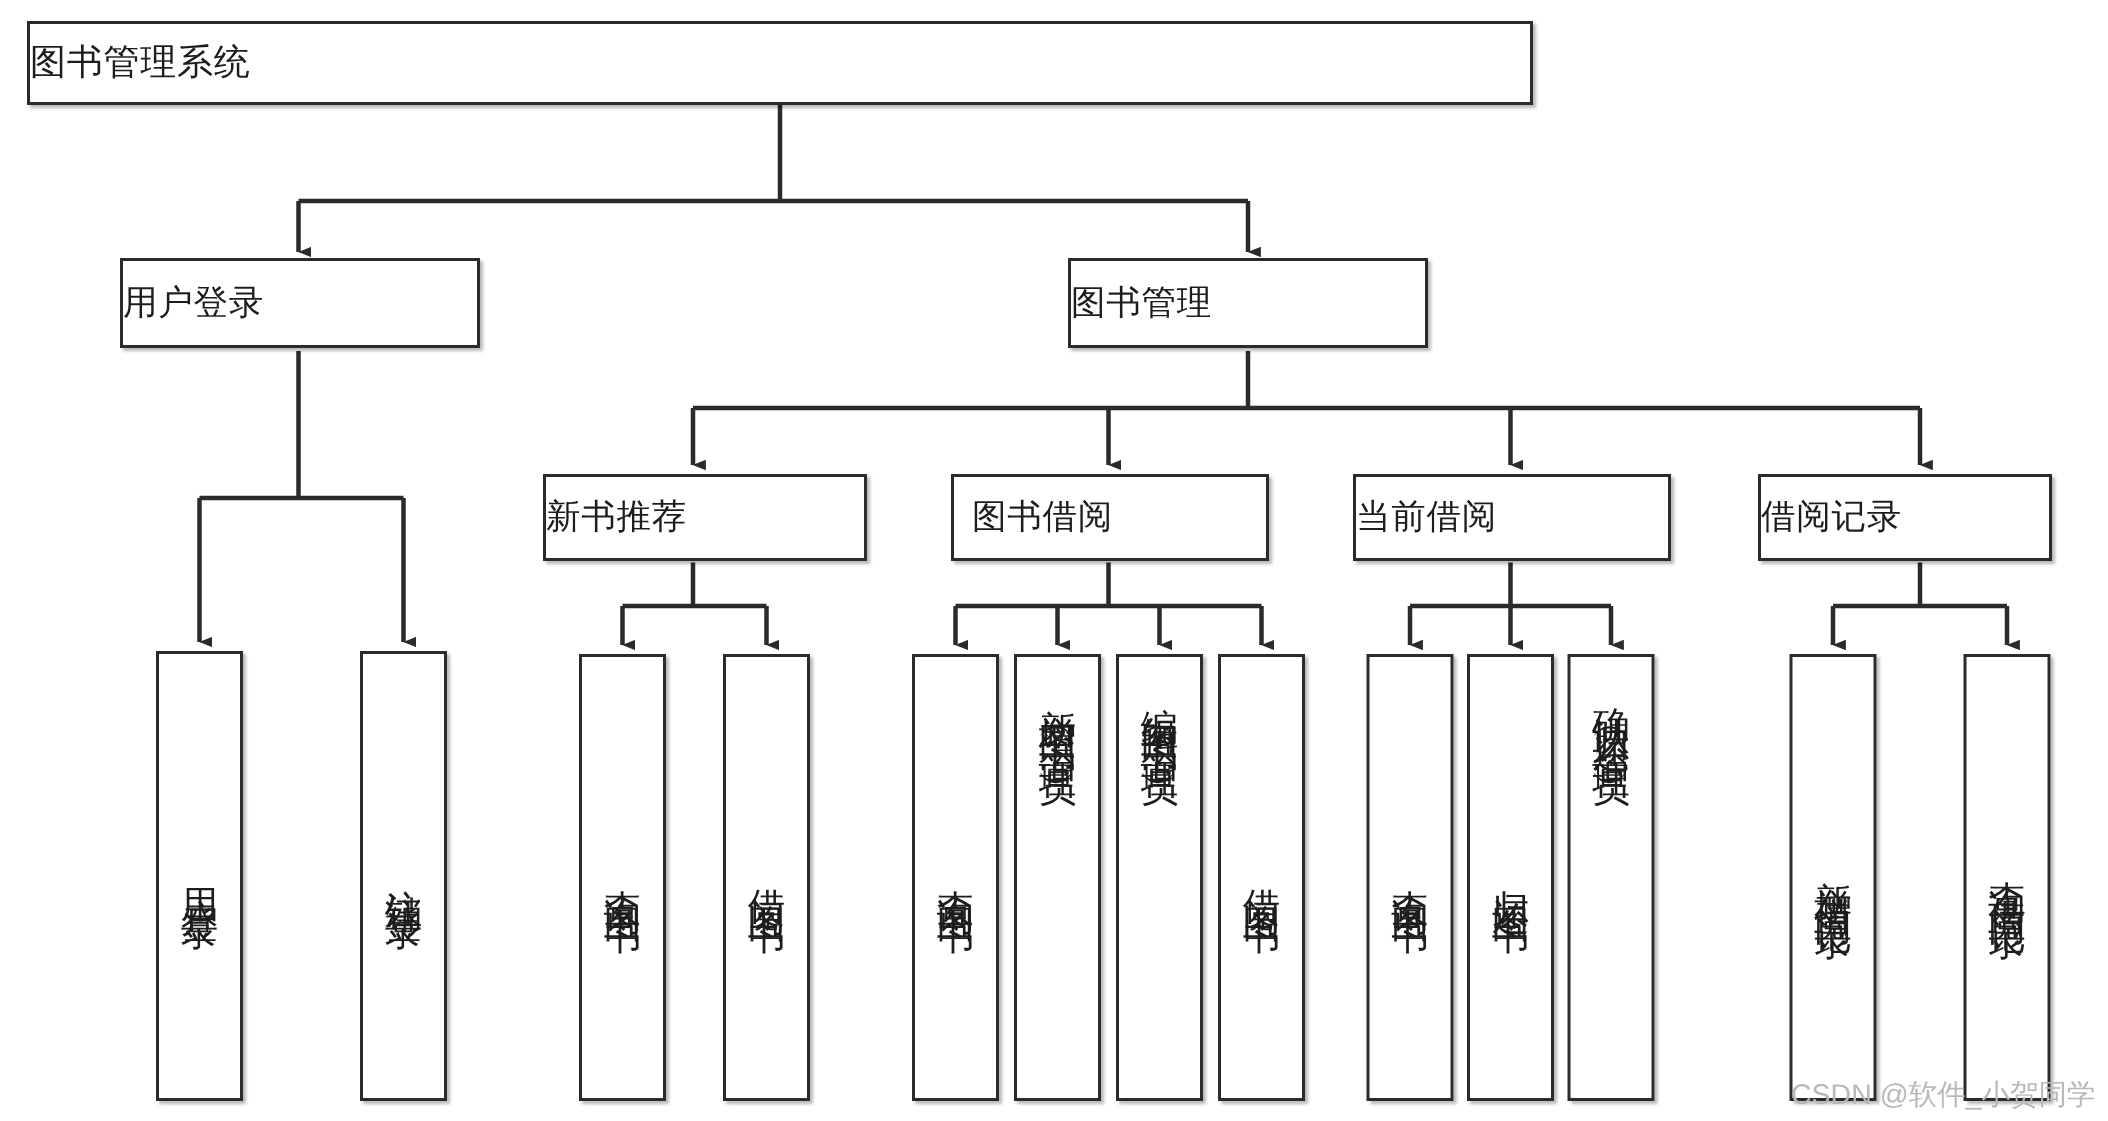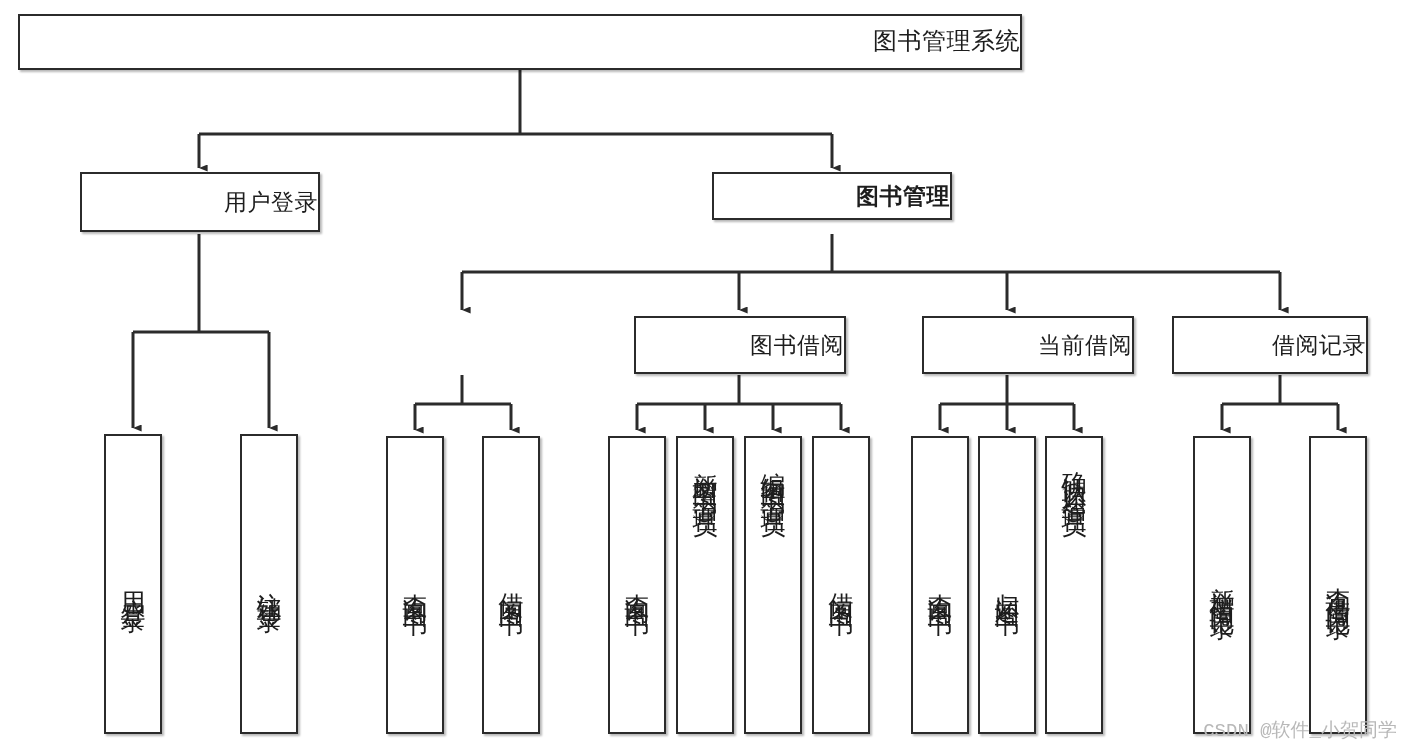--- a/index.html
+++ b/index.html
@@ -25,21 +25,21 @@
     height: 747px;
   }
   .node {
     position: absolute;
     box-sizing: border-box;
     background: #ffffff;
     border: 2px solid #2b2b2b;
     box-shadow: 2px 2px 2px rgba(0,0,0,0.28);
     display: flex;
     align-items: center;
-    justify-content: flex-end;
+    justify-content: flex-start;
     z-index: 3;
   }
   .node-label {
     color: #1d1d1d;
     letter-spacing: 0.5px;
     line-height: 1.15;
     white-space: nowrap;
   }
   .node.horizontal .node-label {
     font-size: 23px;
@@ -65,21 +65,21 @@
     padding-top: 0;
   }
   #watermark {
     position: absolute;
     right: 8px;
     bottom: 4px;
     font-size: 19px;
     color: #b8b8b8;
     z-index: 9;
     white-space: nowrap;
-    font-family: Liberation Mono, monospace;
+    font-family: Liberation Sans, sans-serif;
   }
 </style>
 </head>
 <body>
 
 <div id="canvas">
 
   <svg id="svg-layer" viewBox="0 0 1405 747">
     <defs>
       <marker id="arrowhead" markerWidth="7" markerHeight="9" refX="3.5" refY="8.6" orient="auto" markerUnits="userSpaceOnUse">
@@ -130,28 +130,31 @@
     </g>
   </svg>
 
   <div class="node root horizontal" style="left:18px; top:14px; width:1004px; height:56px;">
     <span class="node-label">图书管理系统</span>
   </div>
 
   <div class="node horizontal" style="left:80px; top:172px; width:240px; height:60px;">
     <span class="node-label">用户登录</span>
   </div>
-  <div class="node horizontal" style="left:712px; top:172px; width:240px; height:48px;font-weight:bold;">
+  <div class="node horizontal" style="left:712px; top:172px; width:240px; height:60px;">
     <span class="node-label">图书管理</span>
   </div>
 
+  <div class="node horizontal" style="left:362px; top:316px; width:216px; height:58px;">
+    <span class="node-label">新书推荐</span>
+  </div>
   <div class="node horizontal" style="left:634px; top:316px; width:212px; height:58px;padding-left:12px;">
     <span class="node-label">图书借阅</span>
   </div>
-  <div class="node horizontal" style="left:922px; top:316px; width:212px; height:58px;">
+  <div class="node horizontal" style="left:902px; top:316px; width:212px; height:58px;">
     <span class="node-label">当前借阅</span>
   </div>
   <div class="node horizontal" style="left:1172px; top:316px; width:196px; height:58px;">
     <span class="node-label">借阅记录</span>
   </div>
 
   <div class="node vertical mid-align" style="left:104px; top:434px; width:58px; height:300px;">
     <span class="node-label">用户登录</span>
   </div>
   <div class="node vertical mid-align" style="left:240px; top:434px; width:58px; height:300px;">

